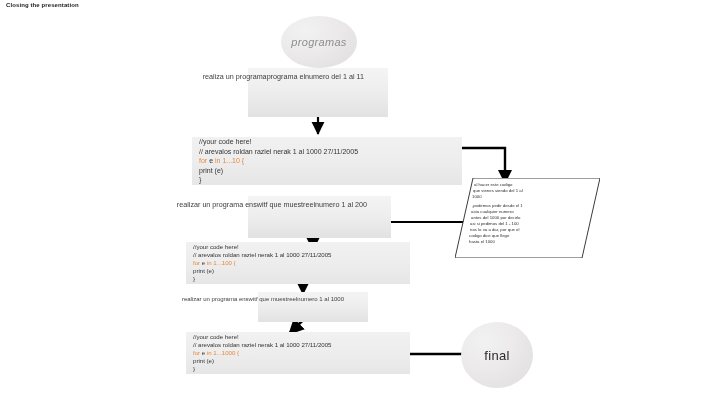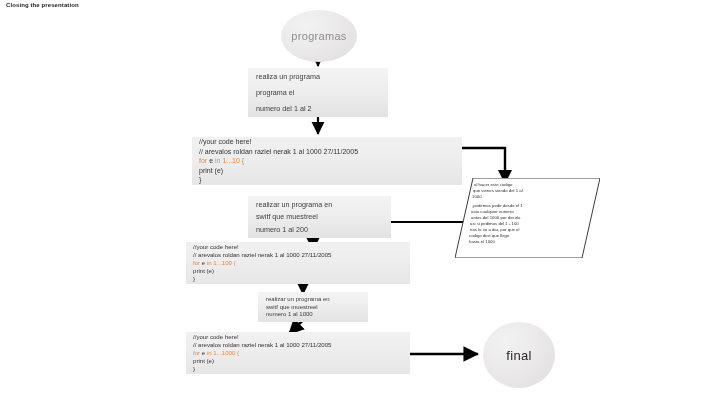--- a/index.html
+++ b/index.html
@@ -47,23 +47,22 @@
     color: #8e8e8e;
     letter-spacing: 0.3px;
   }
   .ellipse-label.dark {
     color: #2b2b2b;
     font-size: 13px;
   }
   .rectbox {
     background: linear-gradient(to bottom, #f4f4f4 0%, #eeeeee 45%, #e2e2e2 100%);
     display: flex;
-    flex-direction: column;
-    justify-content: space-between;
-    padding: 4px 8px;
+    justify-content: flex-end;
+    padding: 4px 24px;
   }
   .rectbox .line {
     font-size: 7.2px;
     line-height: 9.4px;
     color: #3d3d3d;
     white-space: nowrap;
   }
   .rectbox.small .line {
     font-size: 6px;
     line-height: 7.6px;
@@ -127,28 +126,28 @@
 
     <line x1="313" y1="240" x2="313" y2="250" stroke="#000" stroke-width="2.4" marker-end="url(#ah)"></line>
 
     <line x1="303" y1="284" x2="303" y2="294" stroke="#000" stroke-width="2.4" marker-end="url(#ah)"></line>
 
     <line x1="305" y1="318" x2="289" y2="334" stroke="#000" stroke-width="2.6" marker-end="url(#ah)"></line>
 
     <line x1="402" y1="354" x2="478" y2="354" stroke="#000" stroke-width="2.6" marker-end="url(#ah)"></line>
   </svg>
 
-  <div class="node ellipse" style="left:281px; top:10px; width:76px; height:52px;">
+  <div class="node ellipse" style="left:281px; top:16px; width:76px; height:52px;font-style:italic;">
     <span class="ellipse-label">programas</span>
   </div>
 
   <div class="node rectbox" style="left:248px; top:68px; width:140px; height:49px;">
     <div class="line">realiza un programa</div>
     <div class="line">programa el</div>
-    <div class="line">numero del 1 al 2</div>
+    <div class="line">numero del 1 al 11</div>
   </div>
 
   <div class="codebox big" style="left:192px; top:137px; width:270px; height:48px;">
     <div class="cline">//your code here!</div>
     <div class="cline">// arevalos roldan raziel nerak 1 al 1000 27/11/2005</div>
     <div class="cline"><span class="kw">for</span> <span>e</span> <span class="rng">in 1...10 {</span></div>
     <div class="cline">print (e)</div>
     <div class="cline">}</div>
   </div>
 
@@ -189,17 +188,17 @@
   </div>
 
   <div class="codebox" style="left:186px; top:332px; width:224px; height:42px;">
     <div class="cline">//your code here!</div>
     <div class="cline">// arevalos roldan raziel nerak 1 al 1000 27/11/2005</div>
     <div class="cline"><span class="kw">for</span> <span>e</span> <span class="rng">in 1...1000 {</span></div>
     <div class="cline">print (e)</div>
     <div class="cline">}</div>
   </div>
 
-  <div class="node ellipse" style="left:483px; top:322px; width:72px; height:66px;text-align:center;">
+  <div class="node ellipse" style="left:461px; top:322px; width:72px; height:66px;text-align:center;">
     <span class="ellipse-label dark">final</span>
   </div>
 
 </div>
 
 </body></html>

